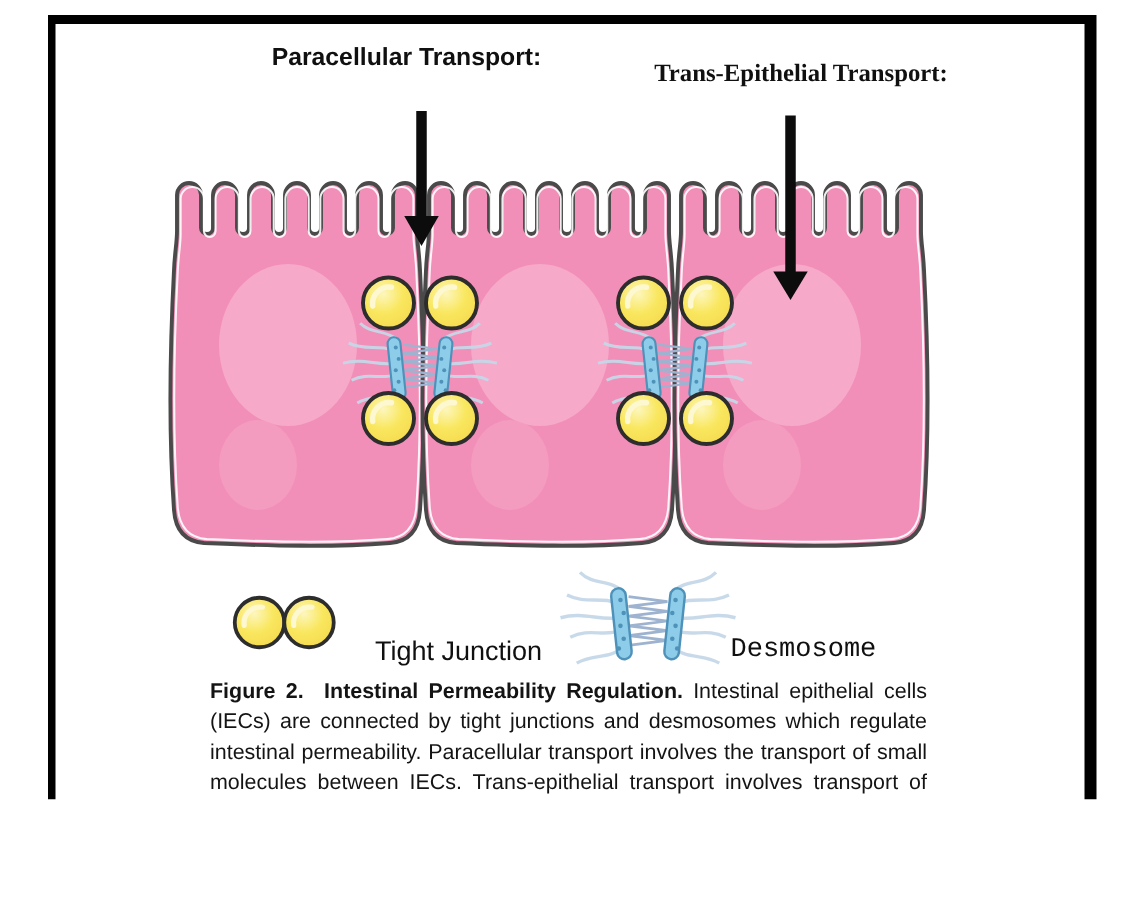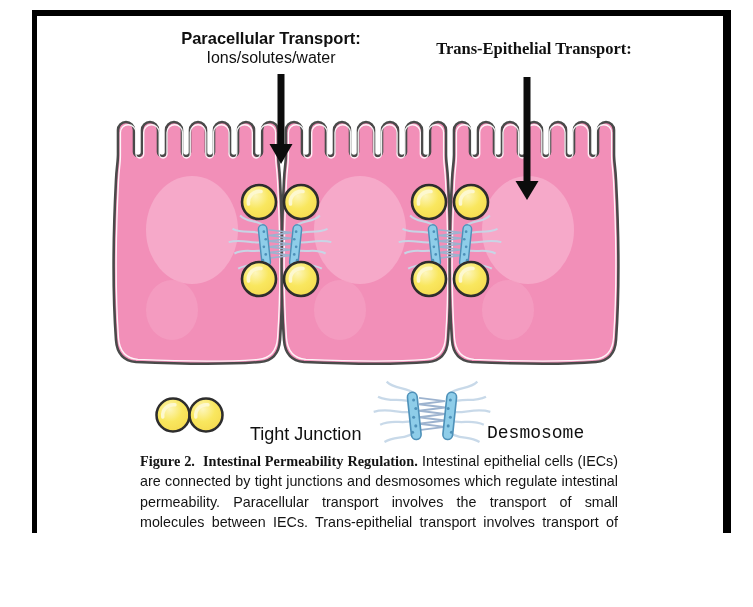--- a/index.html
+++ b/index.html
@@ -20,21 +20,21 @@
   .annot-sub { font-size:16px; white-space:nowrap; }
   .annot-para { left:151px; top:29px; width:240px; }
   .annot-trans { left:414px; top:39px; width:240px;font-family:Liberation Serif, serif; }
   .legend-label { position:absolute; font-size:18px; color:#101010; white-space:nowrap;margin-top:20px; }
   .legend-tj  { left:250px; top:404px; }
   .legend-des { left:487px; top:403px;font-family:Liberation Mono, monospace; }
   .caption {
     position:absolute; left:140px; top:451px; width:478px;
     font-size:14.3px; line-height:20.4px; text-align:justify; color:#141414;
   }
-  .cap-bold { font-weight:bold;font-family:Liberation Serif, serif; }
+  .cap-bold { font-weight:bold; }
   .bottom-line  { position:absolute; left:0; top:599px; width:753px; height:3px; background:#a7aeb8; }
   .bottom-strip { position:absolute; left:0; top:602px; width:753px; height:5px; background:#e2e8f0; }
 </style>
 </head>
 <body>
 
 <div class="page">
 
   <div class="frame"></div>
 
@@ -123,21 +123,20 @@
 
     <g>
       <use href="#tjc" transform="translate(173,415) scale(0.97)"></use>
       <use href="#tjc" transform="translate(206,415) scale(0.97)"></use>
     </g>
     <use href="#desmo" transform="translate(432,414) scale(1.08)"></use>
   </svg>
 
   <div class="annot annot-para">
     <div class="annot-title">Paracellular Transport:</div>
-    <div class="annot-sub">Ions/solutes/water</div>
   </div>
 
   <div class="annot annot-trans">
     <div class="annot-title">Trans-Epithelial Transport:</div>
   </div>
 
   <div class="legend-label legend-tj">Tight Junction</div>
   <div class="legend-label legend-des">Desmosome</div>
 
   <div class="caption"><span class="cap-bold">Figure 2.&nbsp; Intestinal Permeability Regulation.</span><span> Intestinal epithelial cells (IECs) are connected by tight junctions and desmosomes which regulate intestinal permeability. Paracellular transport involves the transport of small molecules between IECs. Trans-epithelial transport involves transport of larger molecules through the IEC's. Drawn using images from Servier Medical Art by Servier (http://www.servier.com/powerpoint-image-bank, https://creative commons.org/licences/by/3.0/)</span></div>

